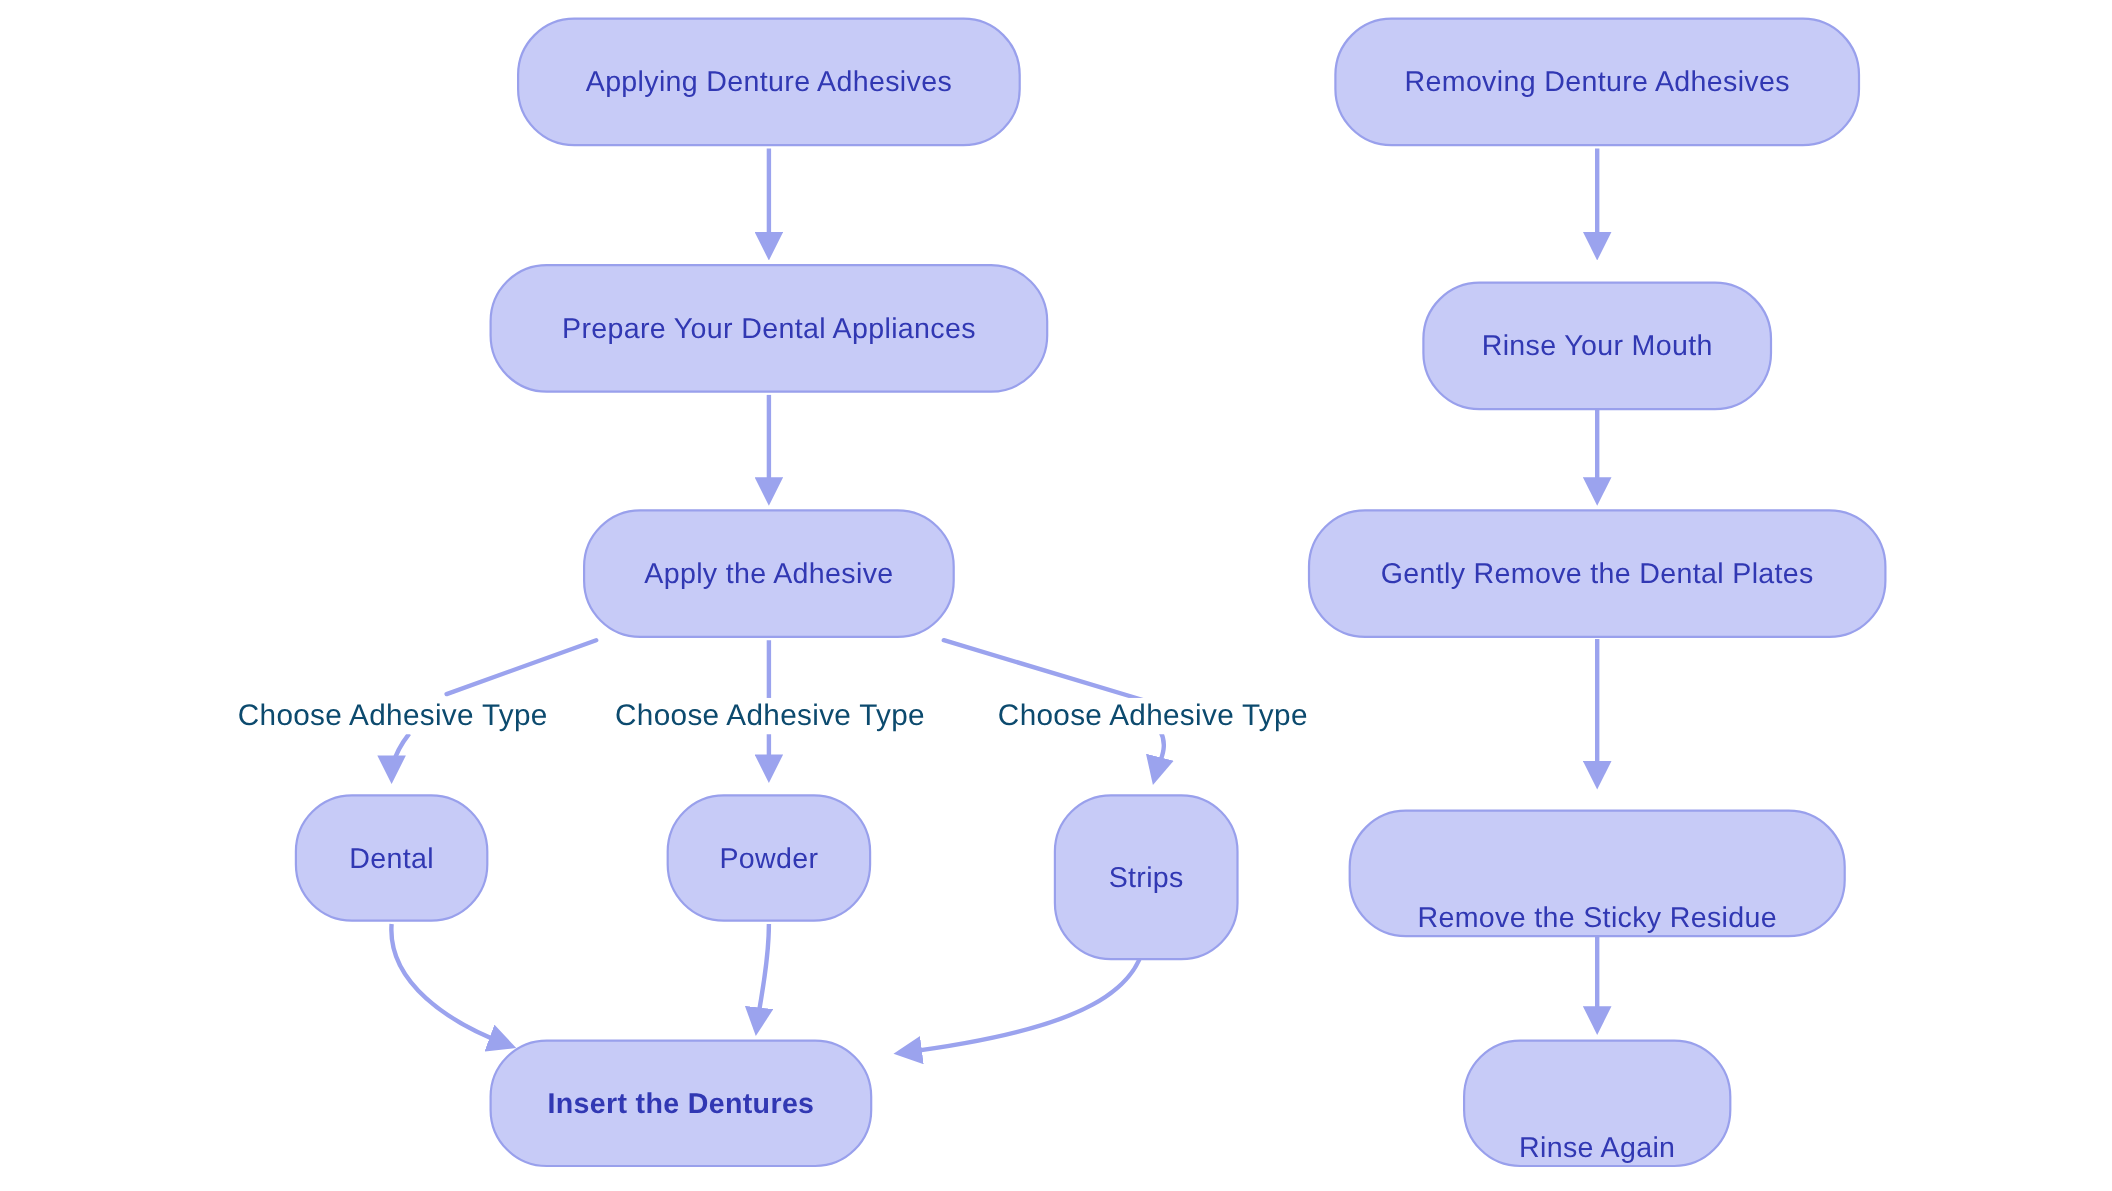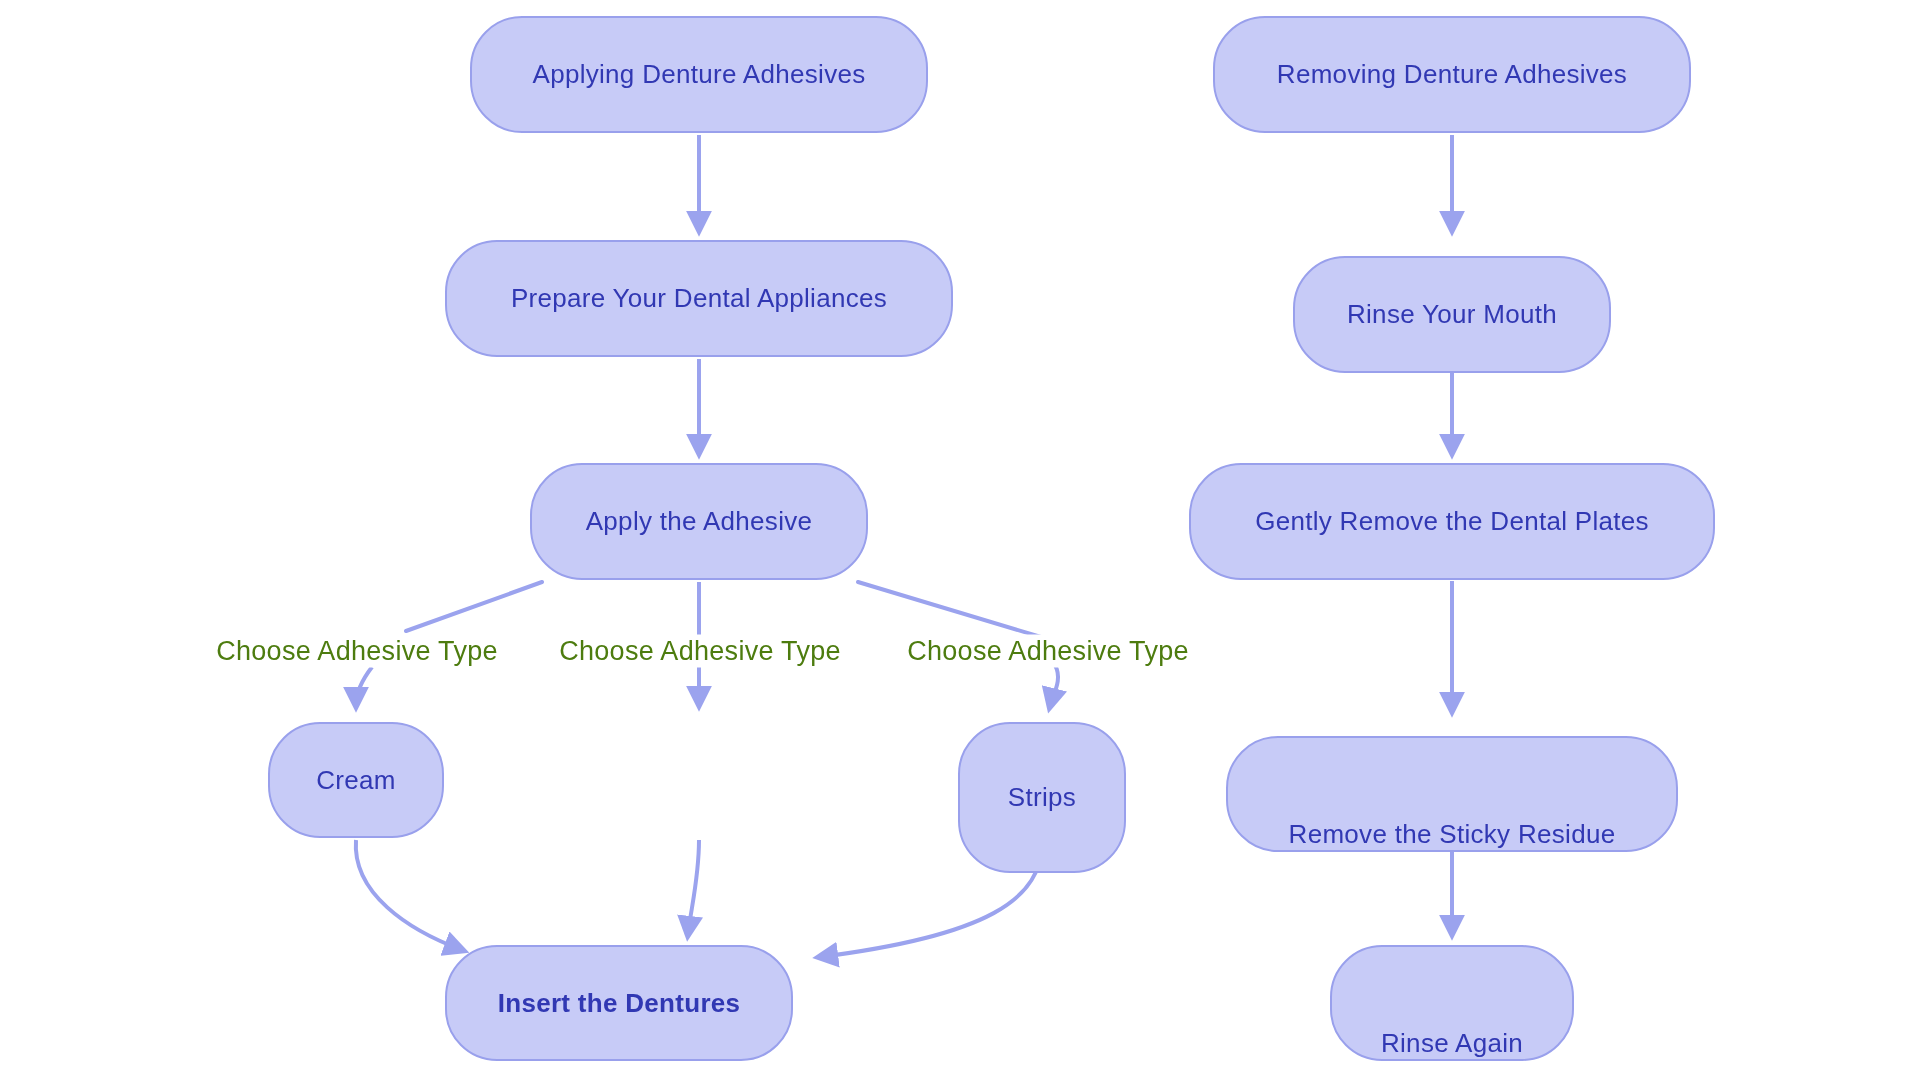--- a/index.html
+++ b/index.html
@@ -22,21 +22,21 @@
     color:#3138b3;
     font-size:26px;
     letter-spacing:0.3px;
     text-align:center;
     white-space:nowrap;
   }
   .edge-label{
     position:absolute;
     transform:translate(-50%,-50%);
     background:#ffffff;
-    color:#4d7c0f;
+    color:#0c4a6e;
     font-size:27px;
     letter-spacing:0.3px;
     padding:1px 6px;
     white-space:nowrap;
   }
 </style>
 </head>
 <body>
 
 <div class="canvas">
@@ -70,21 +70,24 @@
   <div class="node" style="left:445px;top:240px;width:508px;height:117px;">
     <span>Prepare Your Dental Appliances</span>
   </div>
   <div class="node" style="left:470px;top:16px;width:458px;height:117px;">
     <span>Applying Denture Adhesives</span>
   </div>
   <div class="node" style="left:530px;top:463px;width:338px;height:117px;">
     <span>Apply the Adhesive</span>
   </div>
   <div class="node" style="left:268px;top:722px;width:176px;height:116px;">
-    <span>Cream</span>
+    <span>Dental</span>
+  </div>
+  <div class="node" style="left:606px;top:722px;width:186px;height:116px;">
+    <span>Powder</span>
   </div>
   <div class="node" style="left:958px;top:722px;width:168px;height:151px;">
     <span>Strips</span>
   </div>
   <div class="node" style="left:445px;top:945px;width:348px;height:116px;font-weight:bold;">
     <span>Insert the Dentures</span>
   </div>
 
   <div class="node" style="left:1213px;top:16px;width:478px;height:117px;">
     <span>Removing Denture Adhesives</span>

